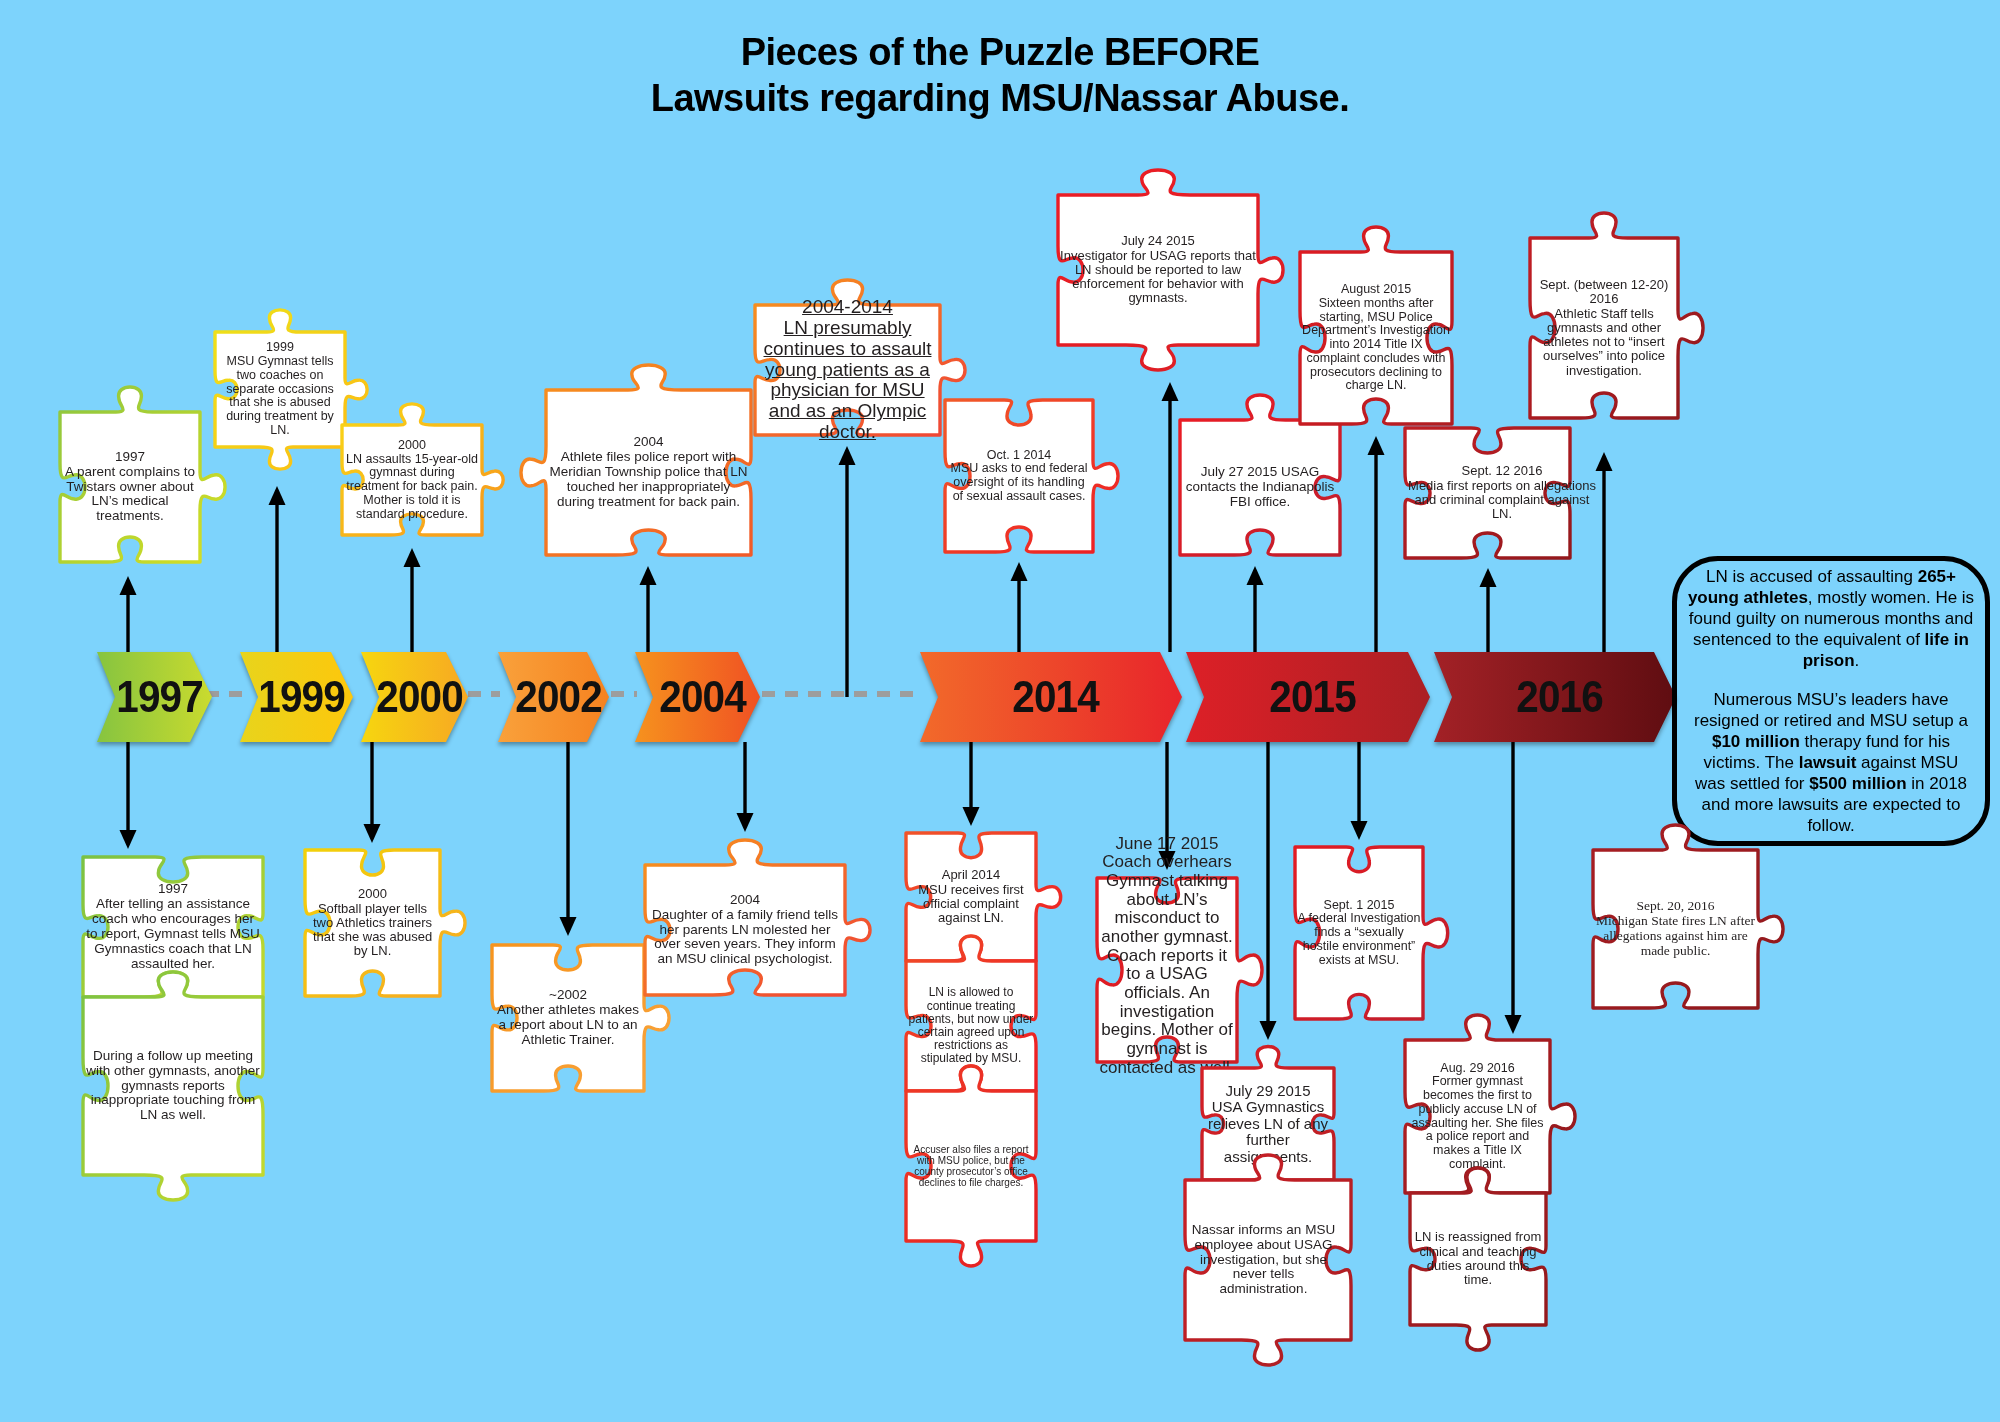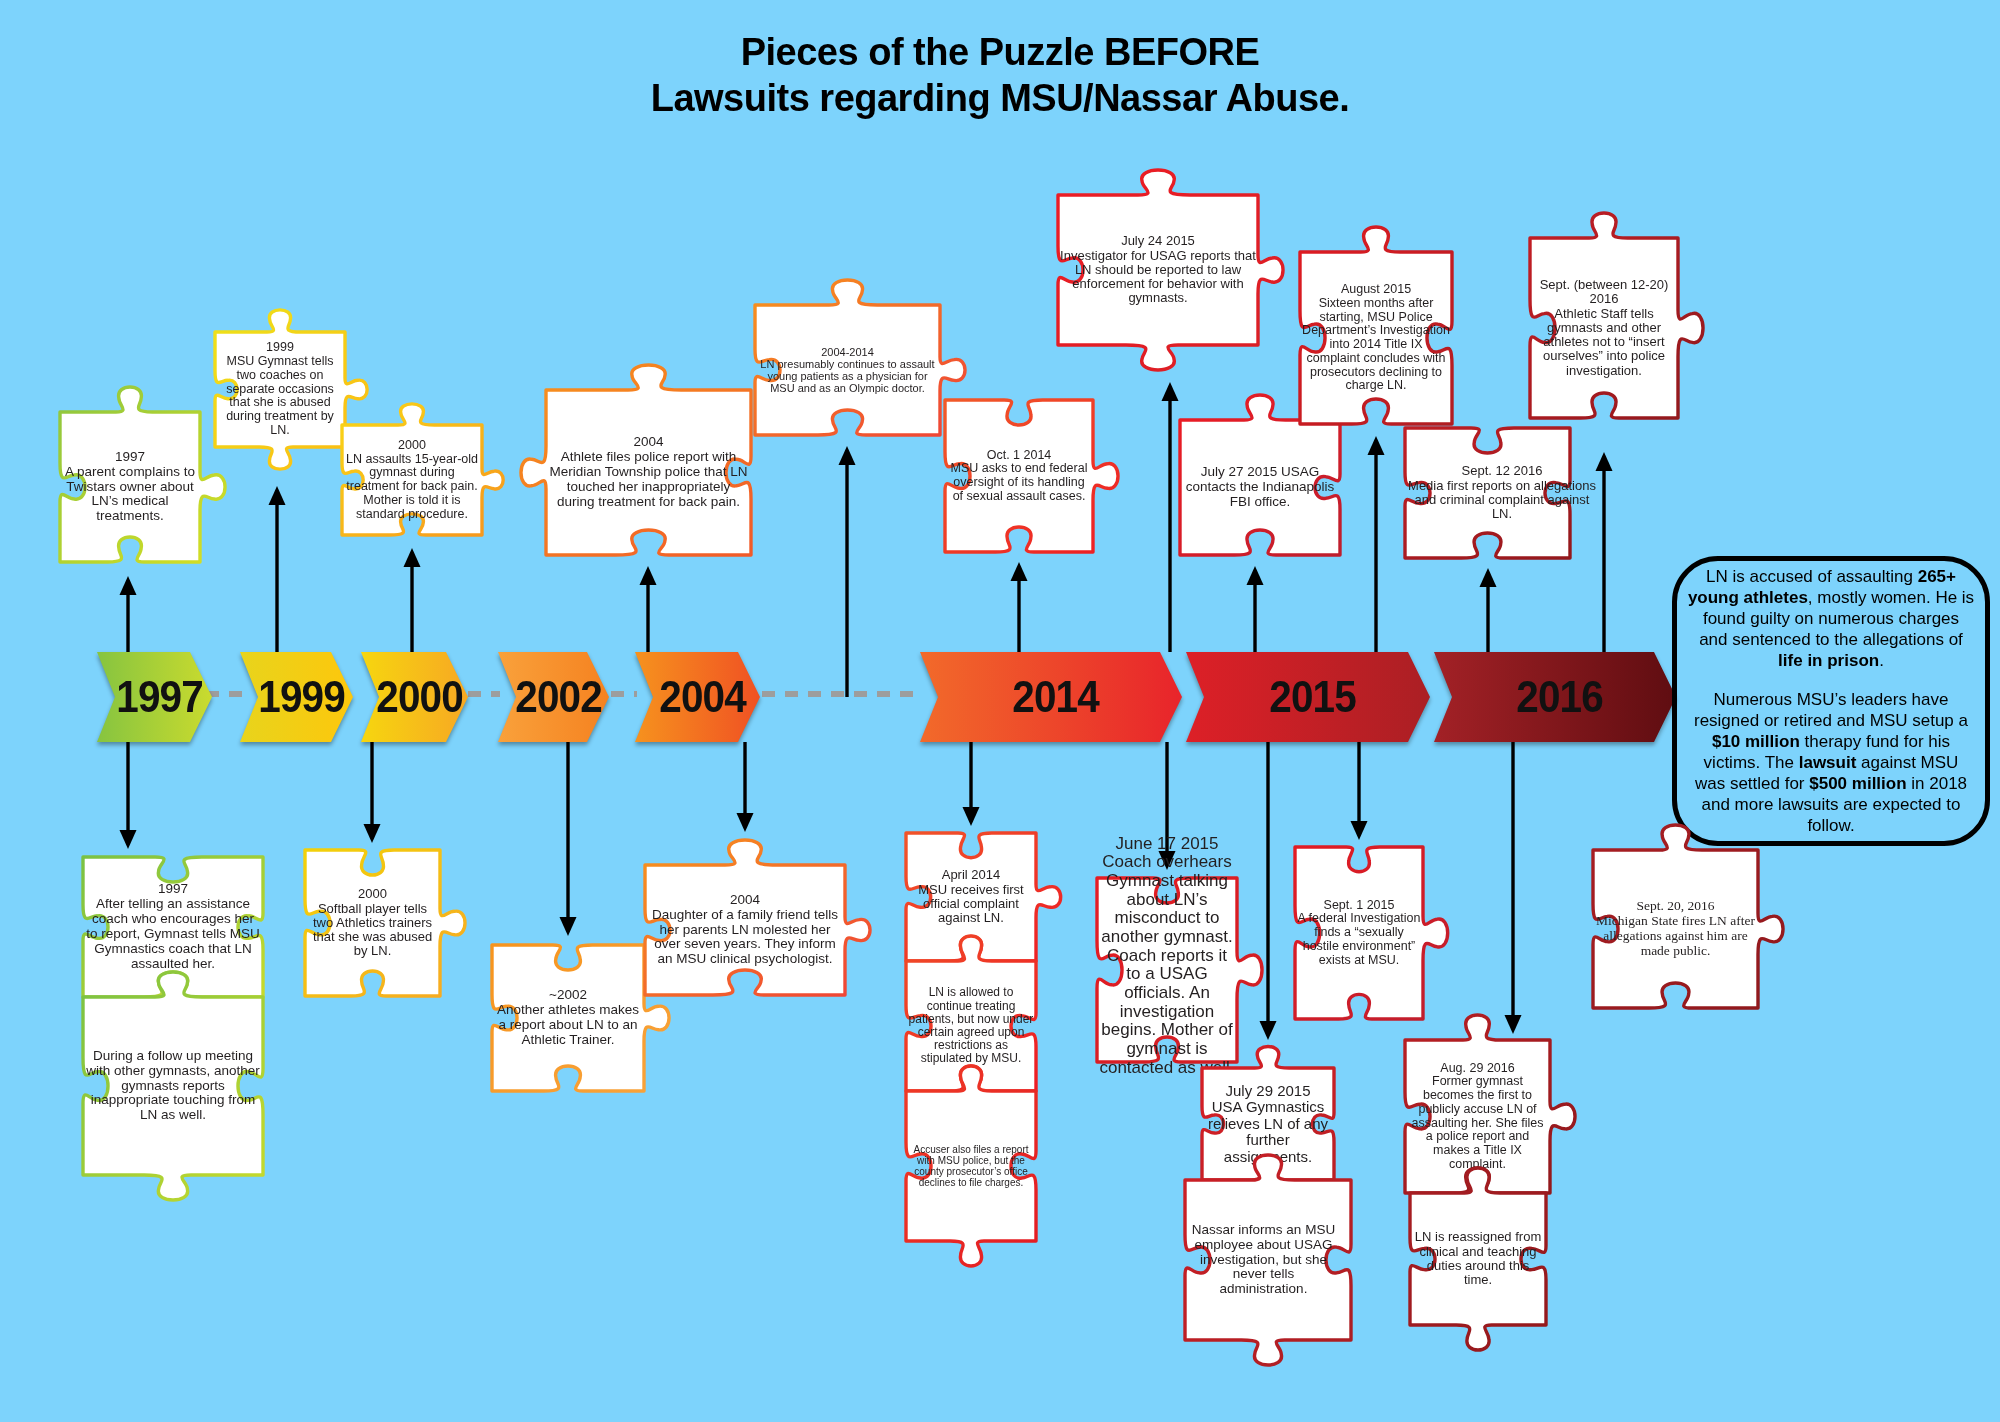--- a/index.html
+++ b/index.html
@@ -224,21 +224,21 @@
       <div class="piece" style="left: 719px; top: 269px; width: 257px; height: 202px;">
         <svg width="257" height="202">
           <defs>
             <linearGradient id="grad4" x1="0" y1="0" x2="1" y2="1">
               <stop offset="0" stop-color="#f7941d"></stop>
               <stop offset="1" stop-color="#ef4136"></stop>
             </linearGradient>
           </defs>
           <path d="M 0 0 C 62.9 0.0, 62.9 0.0, 74.0 0.0 C 92.5 0.0, 77.7 -6.5, 77.7 -14.3 C 74.0 -28.6, 111.0 -28.6, 107.3 -14.3 C 107.3 -6.5, 92.5 0.0, 122.1 0.0 C 133.2 0.0, 133.2 0.0, 185.0 0.0 C 185.0 44.2, 185.0 44.2, 185.0 52.0 C 185.0 65.0, 191.5 54.6, 199.3 54.6 C 213.6 52.0, 213.6 78.0, 199.3 75.4 C 191.5 75.4, 185.0 65.0, 185.0 85.8 C 185.0 93.6, 185.0 93.6, 185.0 130.0 C 122.1 130.0, 122.1 130.0, 111.0 130.0 C 92.5 130.0, 107.3 123.5, 107.3 115.7 C 111.0 101.4, 74.0 101.4, 77.7 115.7 C 77.7 123.5, 92.5 130.0, 62.9 130.0 C 51.8 130.0, 51.8 130.0, 0.0 130.0 C 0.0 85.8, 0.0 85.8, 0.0 78.0 C 0.0 65.0, 6.5 75.4, 14.3 75.4 C 28.6 78.0, 28.6 52.0, 14.3 54.6 C 6.5 54.6, 0.0 65.0, 0.0 44.2 C 0.0 36.4, 0.0 36.4, 0.0 0.0 Z" transform="translate(36,36)" fill="#fff" stroke="url(#grad4)" stroke-width="3.4" stroke-linejoin="round"></path>
         </svg>
-        <div class="ptxt" style="left: 36px; top: 36px; width: 185px; height: 130px; font-size: 11px; padding: 2px; box-sizing: border-box;">
+        <div class="ptxt" style="left: 36px; top: 36px; width: 185px; height: 130px; font-size: 19px; padding: 2px; box-sizing: border-box; text-decoration: underline;">
           <div>2004-2014</div>
           <div>LN presumably continues to assault young patients as a physician for MSU and as an Olympic doctor.</div>
         </div>
       </div>
       <div class="piece" style="left: 909px; top: 364px; width: 220px; height: 224px;">
         <svg width="220" height="224">
           <defs>
             <linearGradient id="grad5" x1="0" y1="0" x2="1" y2="1">
               <stop offset="0" stop-color="#f15a29"></stop>
               <stop offset="1" stop-color="#ed1c24"></stop>
@@ -540,16 +540,16 @@
           </defs>
           <path d="M 0 0 C 56.1 0.0, 56.1 0.0, 66.0 0.0 C 82.5 0.0, 69.3 -6.5, 69.3 -14.3 C 66.0 -28.6, 99.0 -28.6, 95.7 -14.3 C 95.7 -6.5, 82.5 0.0, 108.9 0.0 C 118.8 0.0, 118.8 0.0, 165.0 0.0 C 165.0 53.7, 165.0 53.7, 165.0 63.2 C 165.0 79.0, 171.5 66.4, 179.3 66.4 C 193.6 63.2, 193.6 94.8, 179.3 91.6 C 171.5 91.6, 165.0 79.0, 165.0 104.3 C 165.0 113.8, 165.0 113.8, 165.0 158.0 C 108.9 158.0, 108.9 158.0, 99.0 158.0 C 82.5 158.0, 95.7 151.5, 95.7 143.7 C 99.0 129.4, 66.0 129.4, 69.3 143.7 C 69.3 151.5, 82.5 158.0, 56.1 158.0 C 46.2 158.0, 46.2 158.0, 0.0 158.0 C 0.0 104.3, 0.0 104.3, 0.0 94.8 C 0.0 79.0, 6.5 91.6, 14.3 91.6 C 28.6 94.8, 28.6 63.2, 14.3 66.4 C 6.5 66.4, 0.0 79.0, 0.0 53.7 C 0.0 44.2, 0.0 44.2, 0.0 0.0 Z" transform="translate(36,36)" fill="#fff" stroke="url(#grad25)" stroke-width="3.4" stroke-linejoin="round"></path>
         </svg>
         <div class="ptxt" style="left: 36px; top: 36px; width: 165px; height: 158px; font-size: 13.5px; padding: 2px; box-sizing: border-box;">
           <div>Sept. 20, 2016</div>
           <div>Michigan State fires LN after allegations against him are made public.</div>
         </div>
       </div>
     </div>
   <div class="summary" id="summaryBox">
-      <div><span>LN is accused of assaulting </span><b>265+ young athletes</b><span>, mostly women. He is found guilty on numerous charges and sentenced to the allegations of </span><b>life in prison</b><span>.</span></div>
+      <div><span>LN is accused of assaulting </span><b>265+ young athletes</b><span>, mostly women. He is found guilty on numerous months and sentenced to the equivalent of </span><b>life in prison</b><span>.</span></div>
       <div><span>Numerous MSU’s leaders have resigned or retired and MSU setup a </span><b>$10 million</b><span> therapy fund for his victims. The </span><b>lawsuit</b><span> against MSU was settled for </span><b>$500 million</b><span> in 2018 and more lawsuits are expected to follow.</span></div>
     </div>
 </div>
 
 </body></html>

